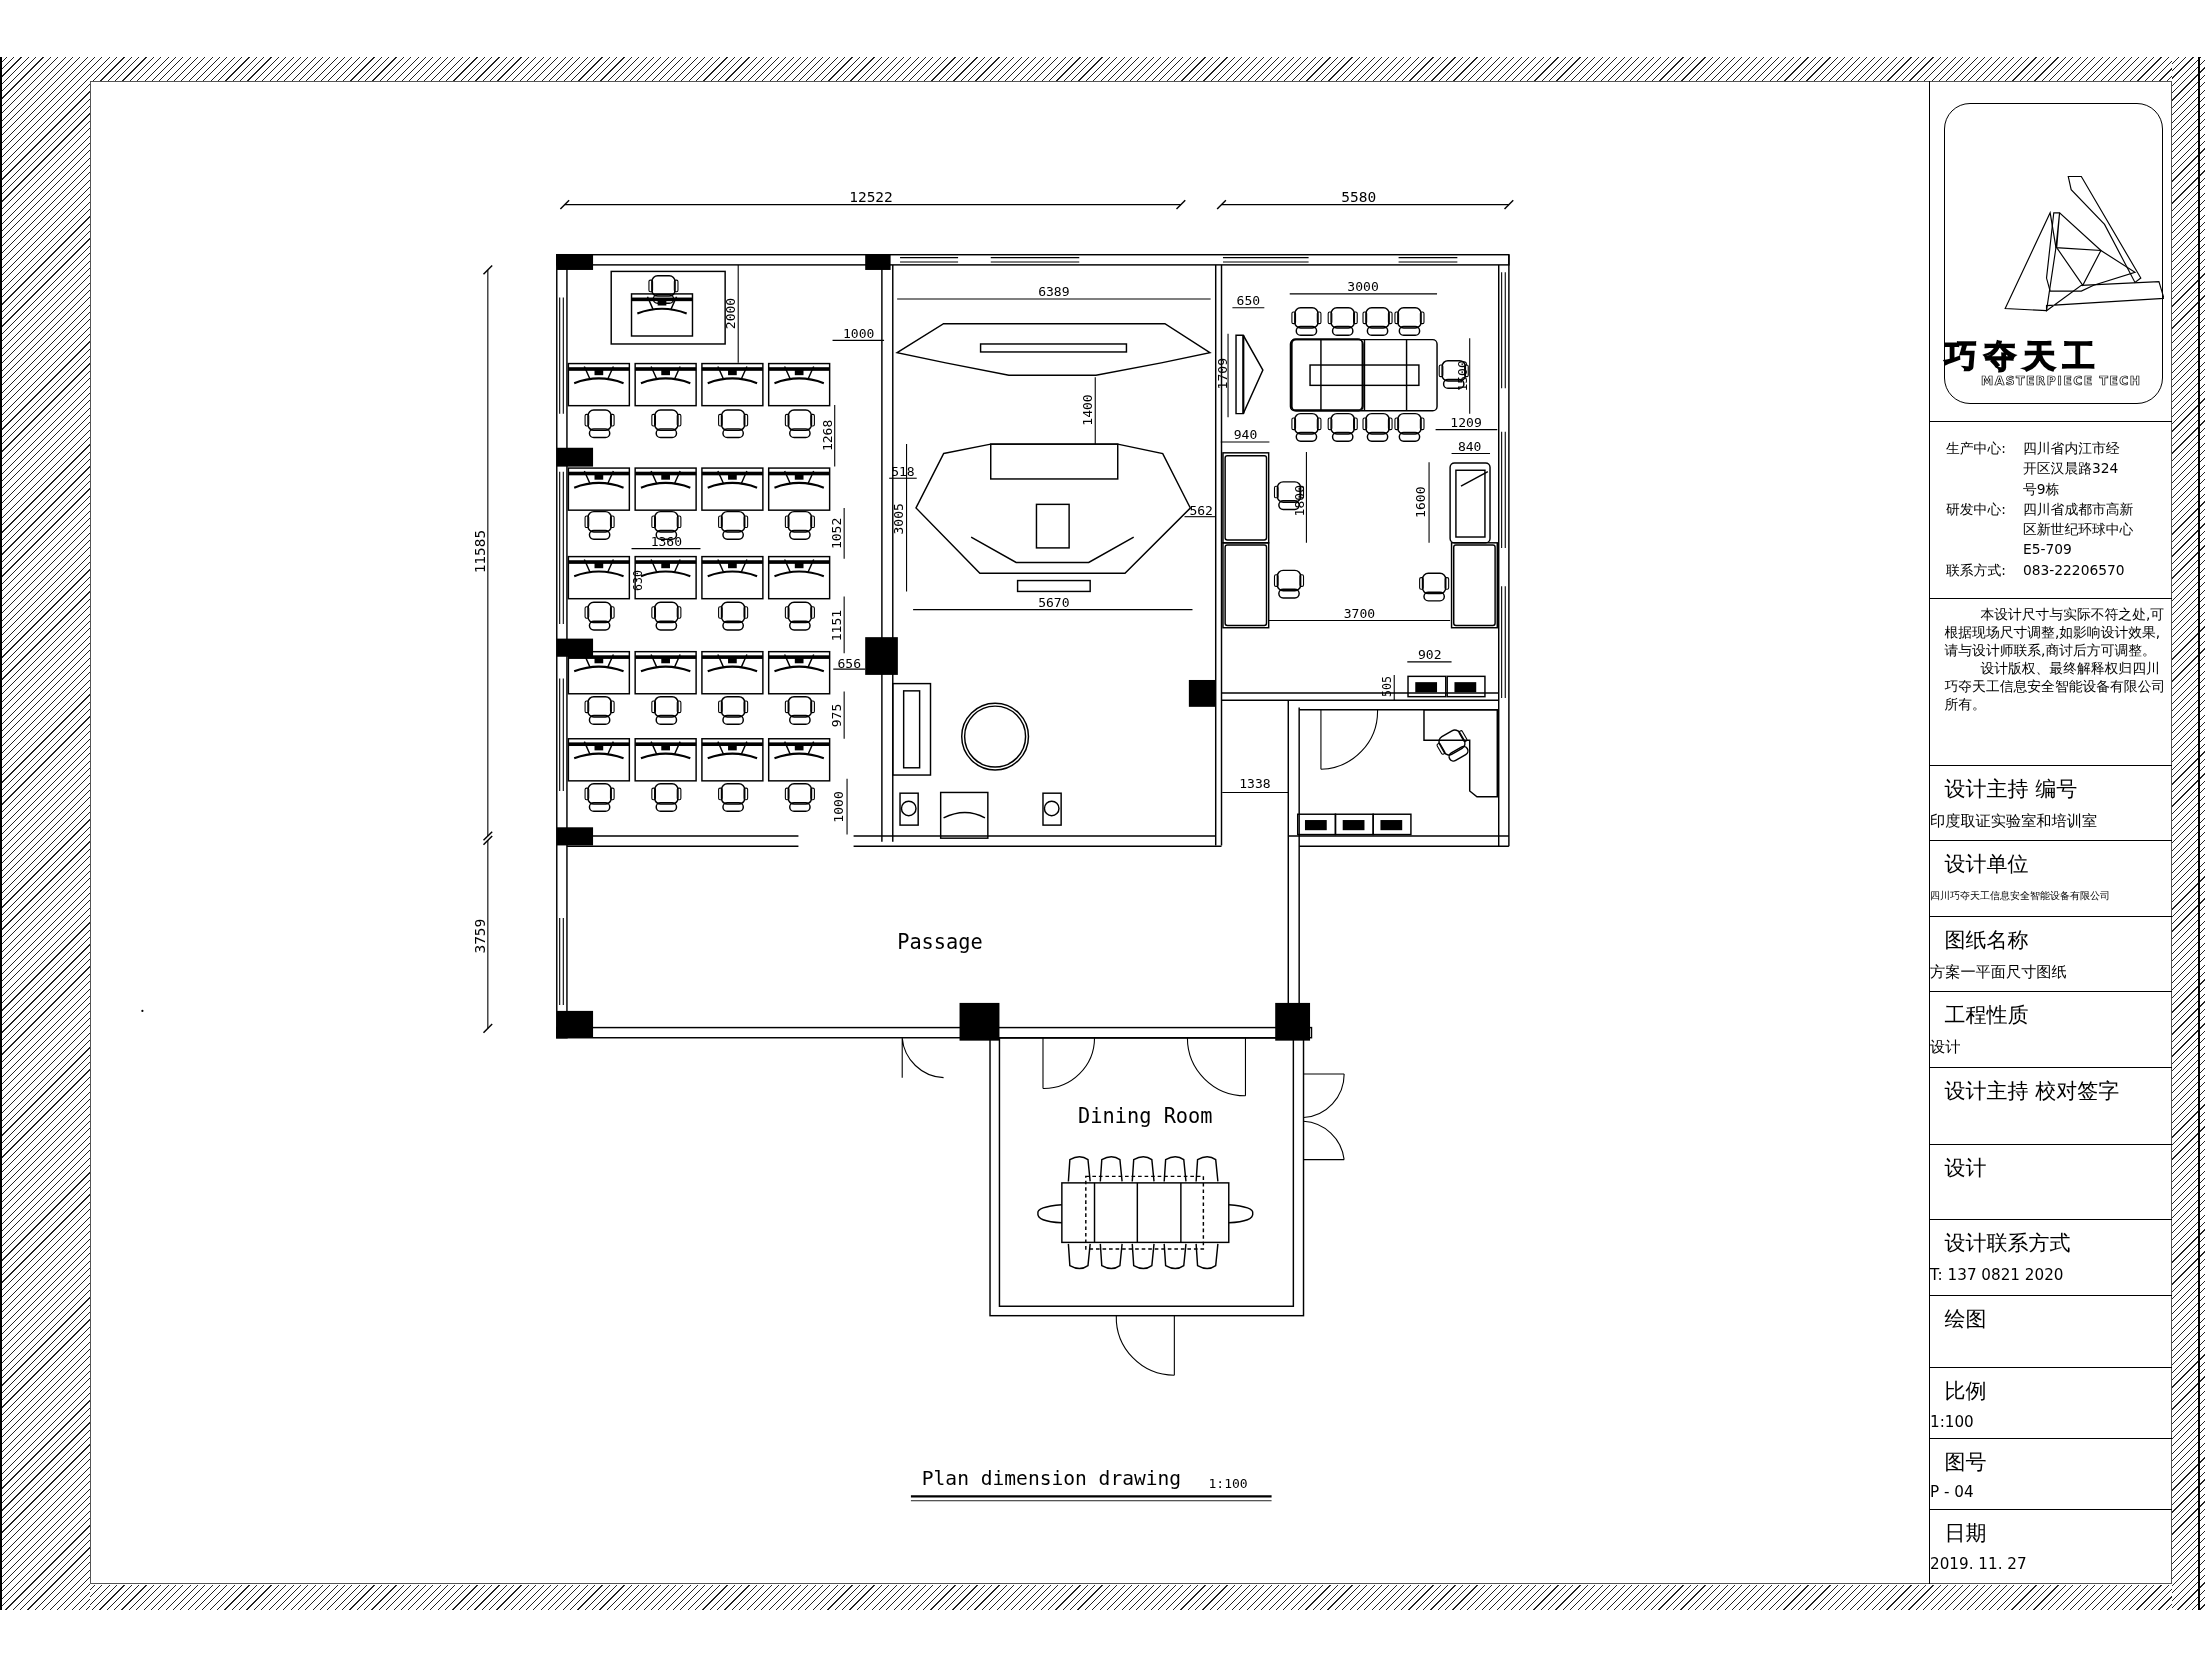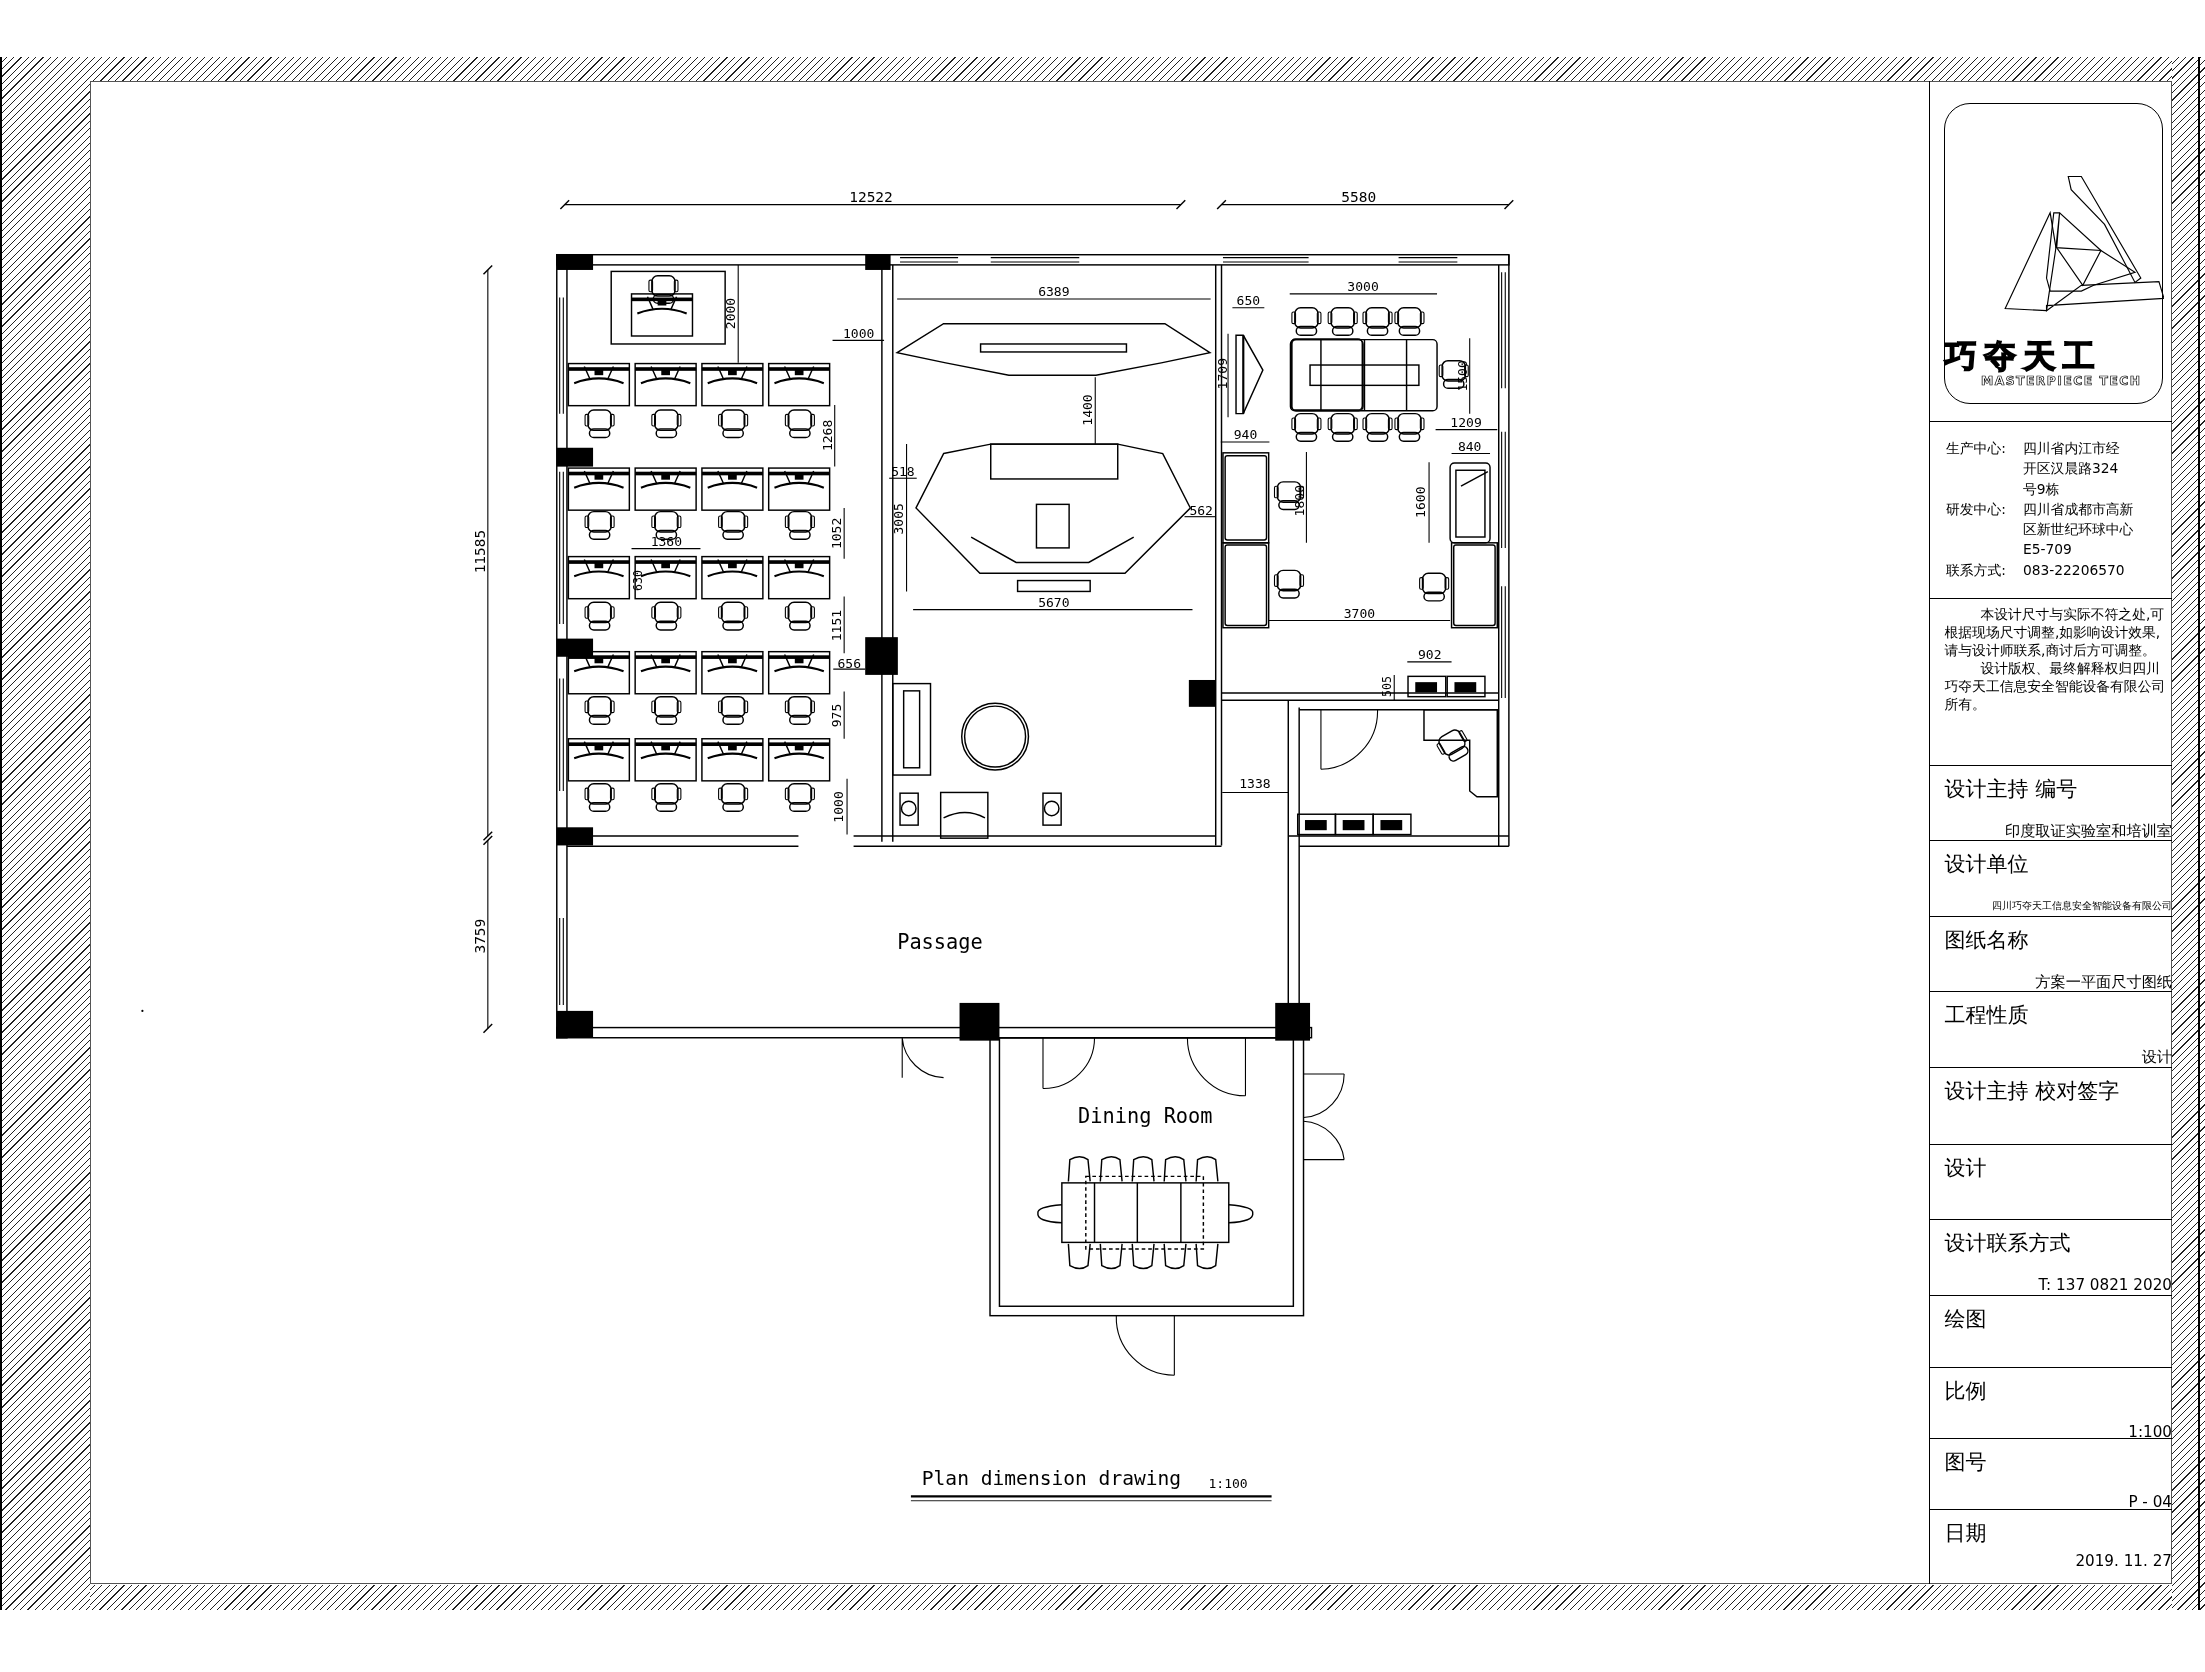--- a/index.html
+++ b/index.html
@@ -20,21 +20,21 @@
                  font-size:12.3px; font-weight:bold; letter-spacing:1.5px; color:#fff;
                  -webkit-text-stroke:0.7px #000; }
   .tb-sec { position:absolute; left:0; width:100%; border-top:1.5px solid #000; box-sizing:border-box; }
   .tb-addr { font-size:13.8px; line-height:20.3px; padding:16px 8px 0 16px; }
   .tb-addr .row { display:flex; }
   .tb-addr .k { width:77px; flex:none; }
   .tb-note { font-size:13.8px; line-height:18px; padding:5.8px 5.8px 0 14.5px; }
   .tb-note p { margin:0; }
   .tb-note .ind { text-indent:2.6em; }
   .tb-h { position:absolute; left:14.5px; top:8.7px; font-size:21px; }
-  .tb-v { position:absolute; left:0; width:100%; text-align:right; font-size:15.2px;margin-top:10px; }
+  .tb-v { position:absolute; left:0; width:100%; text-align:left; font-size:15.2px; }
   .tb-v.sm { font-size:10px; }
   
   .hatch { position:absolute; background:
       repeating-linear-gradient(135deg, #fff 0px, #fff 4.4px, #222 4.4px, #222 5.2px); }
 </style>
 </head>
 <body>
 
 <div class="hatch" style="left:0;top:57px;width:2205px;height:25px;"></div>
 <div class="hatch" style="left:0;top:1585px;width:2205px;height:25px;"></div>
@@ -509,16 +509,16 @@
   <div class="tb-sec" style="top:1286px;height:71px;">
     <span class="tb-h">比例</span>
     <span class="tb-v" style="top:45px;">1:100</span>
   </div>
   <div class="tb-sec" style="top:1357px;height:71px;">
     <span class="tb-h">图号</span>
     <span class="tb-v" style="top:44px;">P - 04</span>
   </div>
   <div class="tb-sec" style="top:1428px;height:87px;">
     <span class="tb-h">日期</span>
-    <span class="tb-v" style="top:32px;">2019. 11. 27</span>
+    <span class="tb-v" style="top:45px;">2019. 11. 27</span>
   </div>
 </div>
 
 
 </body></html>

